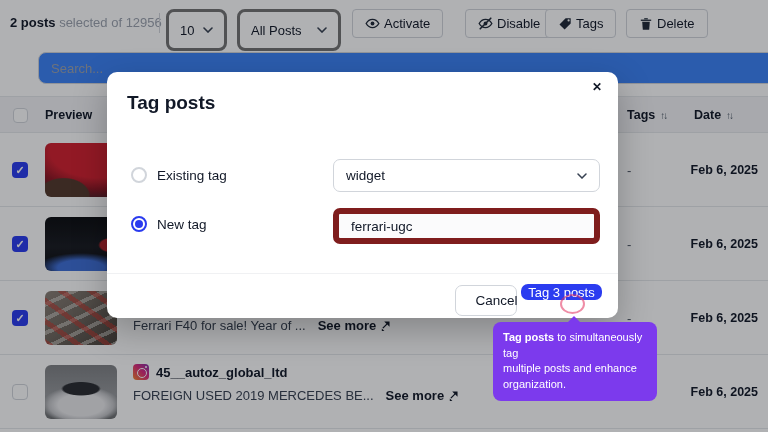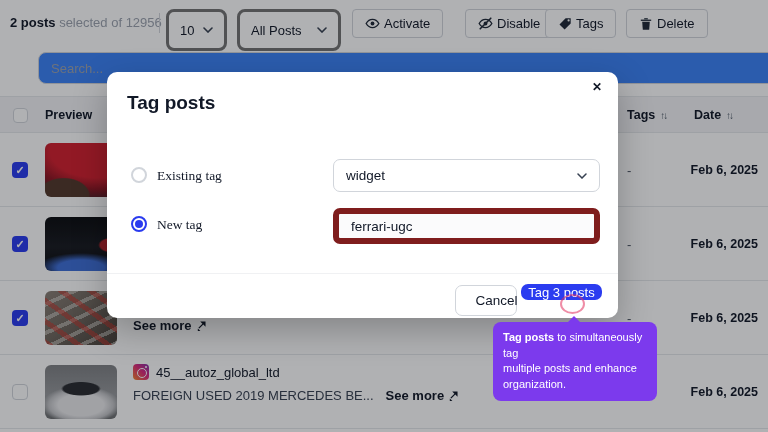--- a/index.html
+++ b/index.html
@@ -51,21 +51,21 @@
       linear-gradient(140deg, #8a8076 0%, #6f675e 45%, #474039 100%); }
   .thumb4 { background:
       radial-gradient(42% 20% at 50% 44%, #2a2c30 0 58%, rgba(0,0,0,0) 66%),
       radial-gradient(72% 46% at 50% 74%, #e9e9eb 0 44%, #c2c3c6 62%, rgba(0,0,0,0) 76%),
       linear-gradient(180deg, #7f8184 0%, #97999c 55%, #6e7072 100%); }
 
   .caption-line { position:absolute; left:133px; display:flex; align-items:center; gap:12px; }
   .caption-text { font-size:13px; color:#374151; }
   .see-more { display:flex; align-items:center; gap:4px; font-size:13px; font-weight:700; color:#111827; cursor:pointer; }
   .handle-line { position:absolute; left:133px; top:9px; display:flex; align-items:center; gap:7px; }
-  .handle-text { font-size:13px; font-weight:400; color:#111827; }
+  .handle-text { font-size:13px; font-weight:700; color:#111827; }
   .ig-icon { position:relative; width:16px; height:16px; border-radius:4px; cursor:pointer;
              background:linear-gradient(45deg,#f58529 0%,#dd2a7b 55%,#8134af 100%); }
   .ig-icon::before { content:""; position:absolute; left:4px; top:4px; width:8px; height:8px; border:1.5px solid #fff; border-radius:50%; }
   .ig-icon::after { content:""; position:absolute; right:2px; top:2px; width:2px; height:2px; background:#fff; border-radius:50%; }
 
   .toggle { position:absolute; left:515px; top:28px; width:31px; height:18px; border-radius:10px;
             background:#4caf50; border:2px solid #256029; cursor:pointer; }
   .toggle .knob { position:absolute; right:0px; top:0px; width:14px; height:14px; background:#fff; border-radius:50%; }
 
   .cell-tags { position:absolute; left:627px; top:30px; font-size:13px; color:#4b5563; }
@@ -77,21 +77,21 @@
   
   .modal { position:absolute; left:107px; top:72px; width:511px; height:246px; background:#fff; border-radius:10px;
            box-shadow:0 12px 34px rgba(0,0,0,.25); z-index:20; }
   .modal-close { position:absolute; right:10px; top:4px; width:22px; height:22px; display:flex; align-items:center; justify-content:center;
                  font-size:12px; font-weight:700; color:#111827; cursor:pointer; }
   .modal-title { position:absolute; left:20px; top:20px; font-size:19px; font-weight:700; color:#111827; }
   .radio { position:absolute; left:24px; width:16px; height:16px; border-radius:50%; cursor:pointer; }
   .radio.off { border:2px solid #d1d5db; background:#fff; }
   .radio.on  { border:2px solid #2a3bef; background:#fff; }
   .radio.on::after { content:""; position:absolute; left:2px; top:2px; width:8px; height:8px; border-radius:50%; background:#2a3bef; }
-  .radio-label { position:absolute; left:50px; font-size:13.5px; color:#111827;font-family:Liberation Serif, serif; }
+  .radio-label { position:absolute; left:50px; font-size:13.5px; color:#111827; }
   .fake-select { position:absolute; left:226px; top:87px; width:267px; height:33px; border:1px solid #d1d5db; border-radius:7px;
                  background:#fff; display:flex; align-items:center; justify-content:space-between; padding:0 12px;
                  font-size:13.5px; color:#111827; cursor:pointer;gap:44px; }
   .text-input { position:absolute; left:226px; top:136px; width:267px; height:33px; border:6px solid #7f1d1d; border-radius:7px;
                 background:#fbfbfc; padding:12px 12px; font-size:13.5px; color:#111827; outline:none; font-family:"Liberation Sans",sans-serif; }
   .modal-sep { position:absolute; left:0; top:201px; width:511px; border-top:1px solid #f0f1f3; }
   .btn-cancel { position:absolute; left:348px; top:213px; width:62px; height:31px; background:#fff; border:1px solid #d1d5db;
                 border-radius:7px; font-size:13.5px; color:#111827; display:flex; align-items:center; justify-content:center; cursor:pointer;padding-left:21px; }
   .btn-submit { position:absolute; left:414px; top:212px; width:81px; height:16px; background:#2b3cf0; border:none;
                 border-radius:7px; font-size:13px; color:#fff; display:flex; align-items:center; justify-content:center; cursor:pointer; }
@@ -196,20 +196,21 @@
       <div class="cb checked">✓</div>
       <div class="thumb thumb2"></div>
       <div class="cell-tags">-</div>
       <div class="cell-date">Feb 6, 2025</div>
     </div>
 
     <div class="row">
       <div class="cb checked">✓</div>
       <div class="thumb thumb3"></div>
       <div class="caption-line" style="top:37px;">
+        <span class="caption-text">Ferrari F40 for sale! Year of ...</span>
         <span class="see-more">
           <span>See more</span>
           <svg width="11" height="11" viewBox="0 0 12 12">
               <path d="M4.6 1.6h5.8v5.8L8 5 3.6 9.4 2.6 8.4 7 4Z" fill="#111827"></path>
               <path d="M2 9.2 4.8 12H2Z" fill="#111827"></path>
             </svg>
         </span>
       </div>
       <div class="cell-tags">-</div>
       <div class="cell-date">Feb 6, 2025</div>

